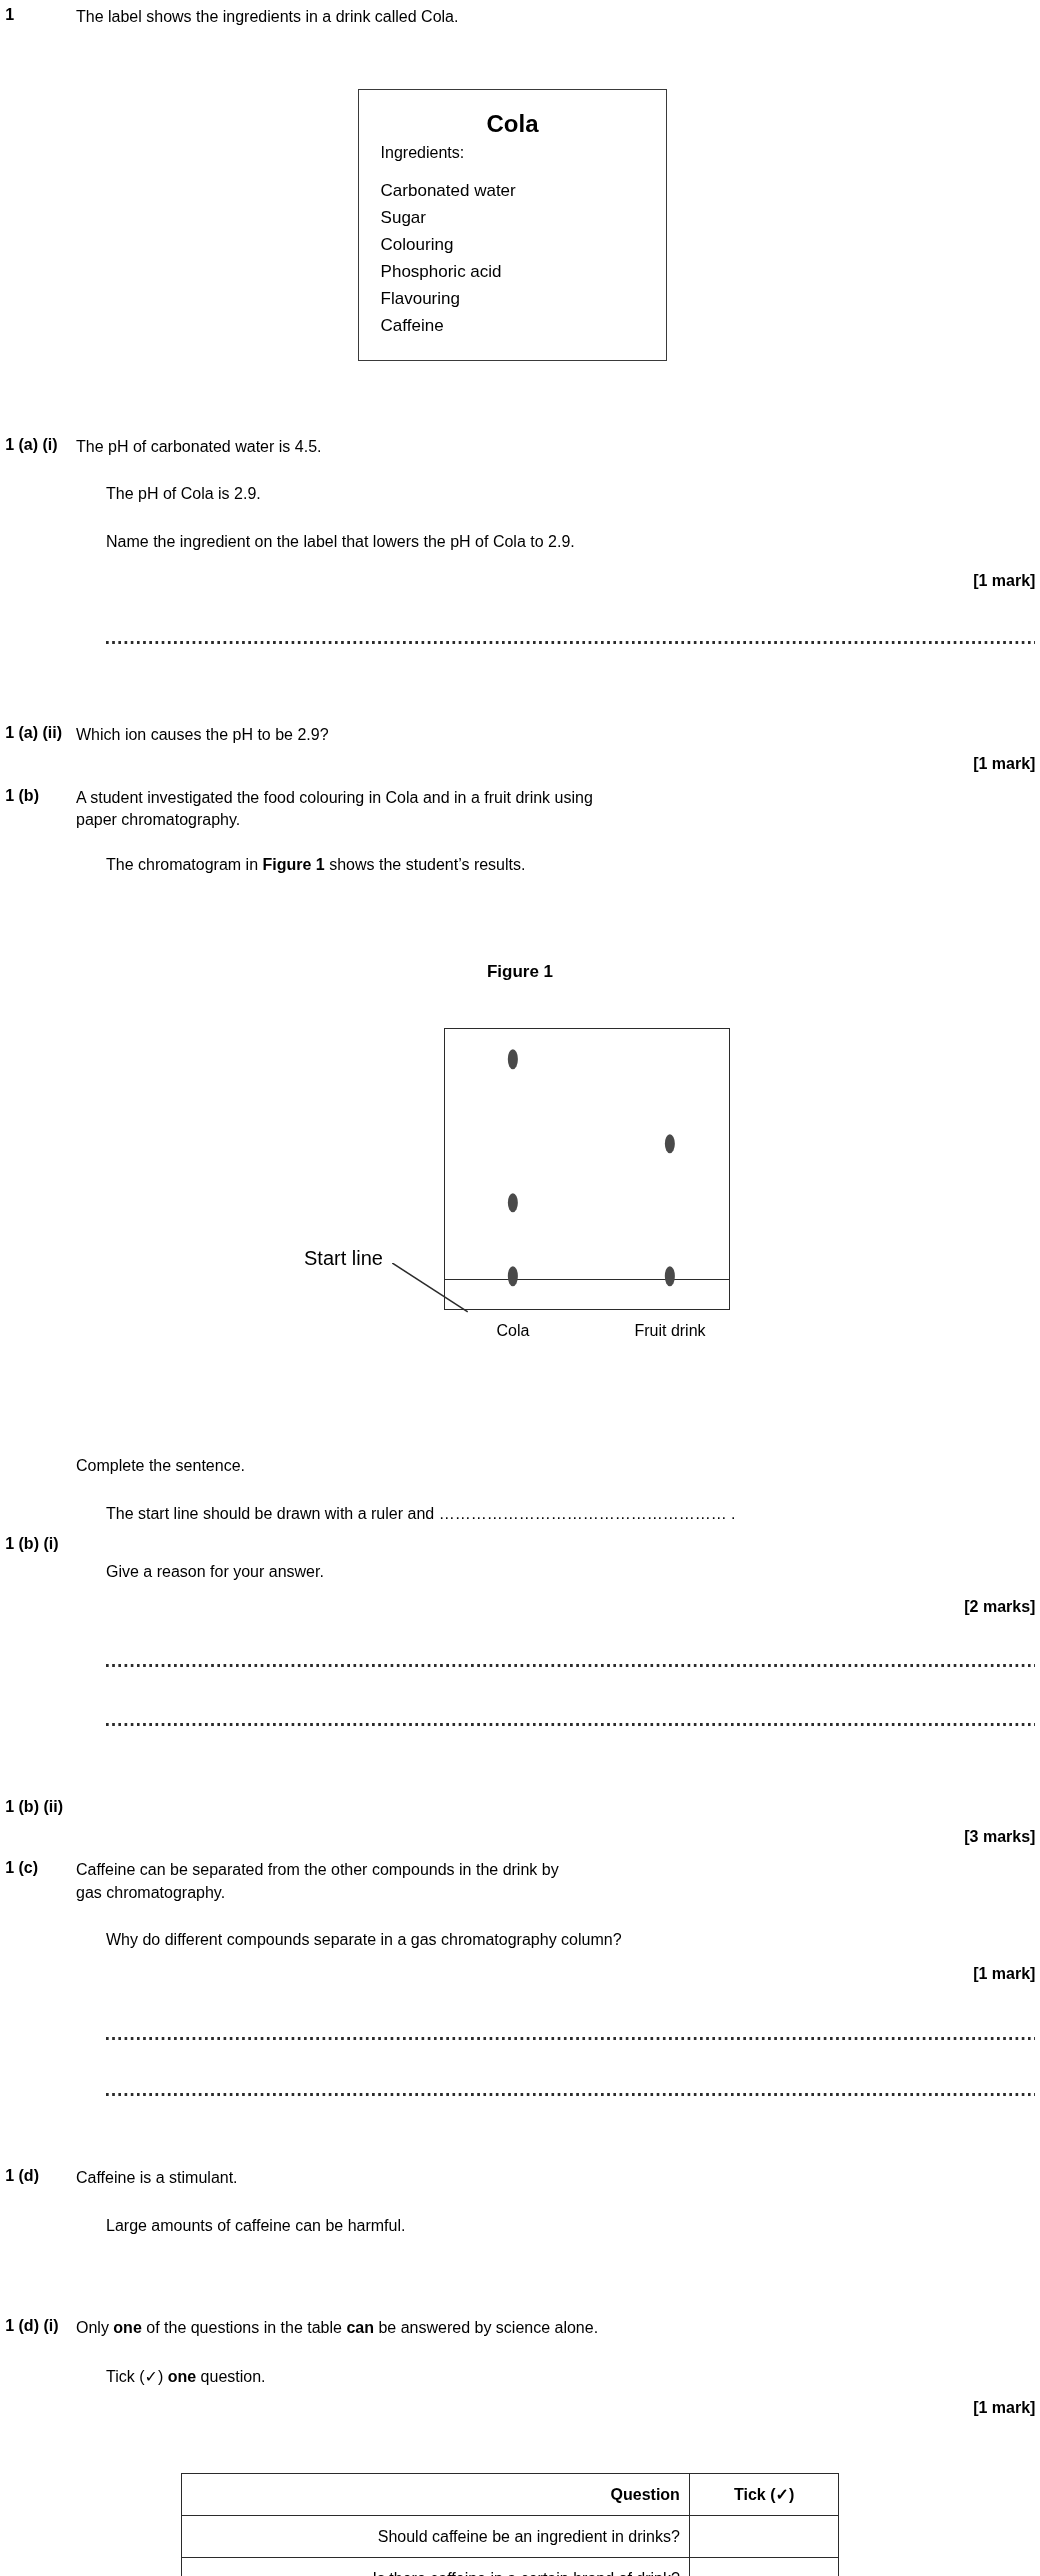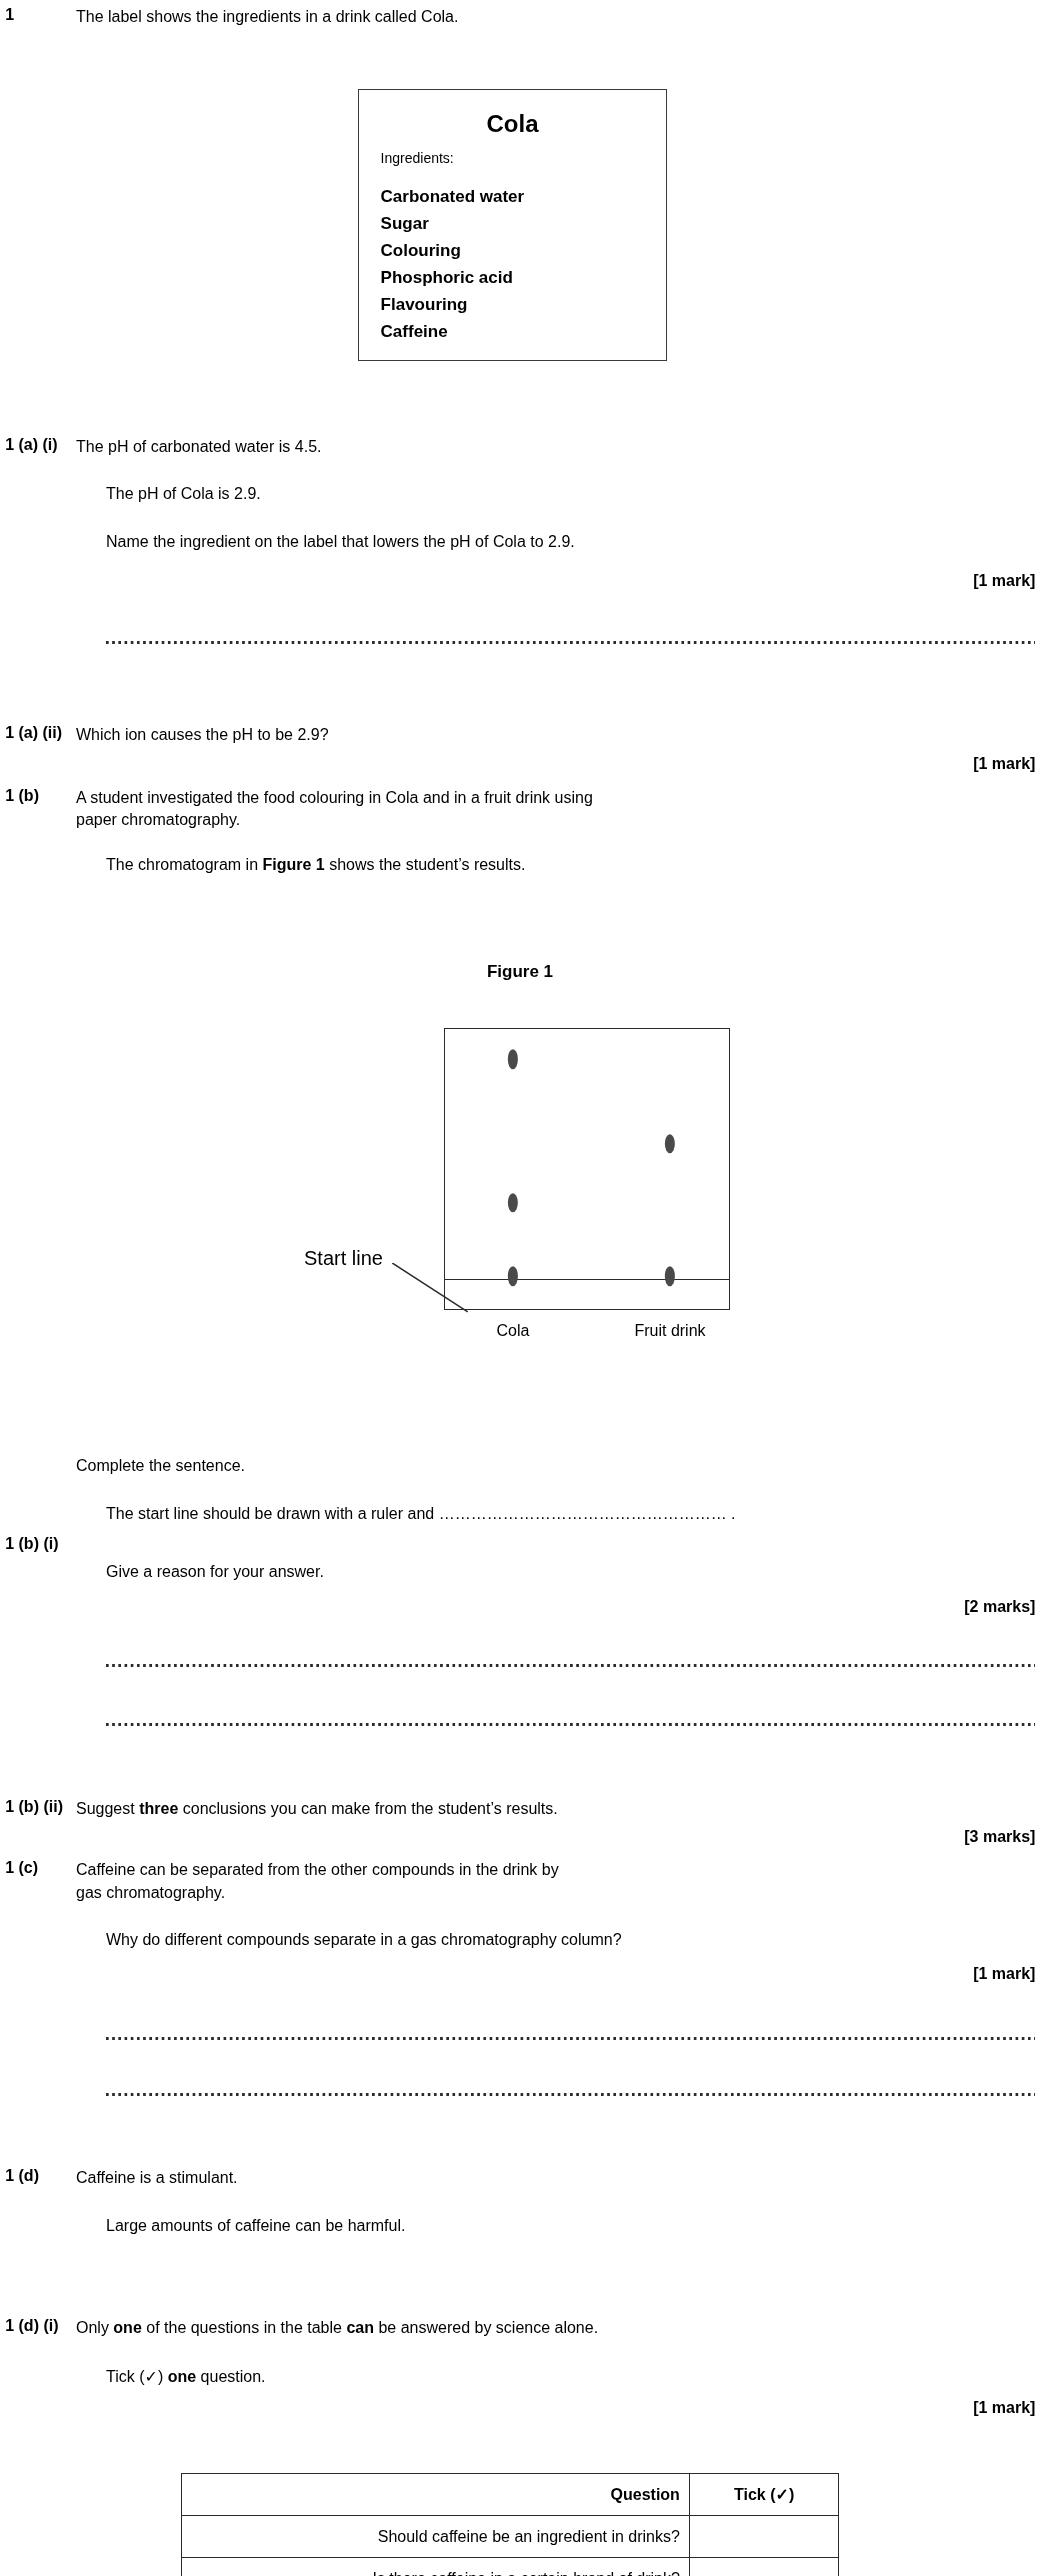--- a/index.html
+++ b/index.html
@@ -78,32 +78,32 @@
     background: #ffffff;
   }
   .label-title {
     text-align: center;
     font-weight: bold;
     font-size: 24px;
     line-height: 29px;
     margin-top: 18.5px;
   }
   .label-sub {
-    font-size: 14px;
+    font-size: 16px;
     line-height: 23px;
-    margin-top: 9px;
+    margin-top: 3px;
     padding-left: 21.6px;
   }
   .label-list {
     font-size: 17px;
     line-height: 27px;
     margin-top: 13.4px;
     padding-left: 21.6px;
   }
-  .label-list div { white-space: nowrap; font-weight: bold; }
+  .label-list div { white-space: nowrap; }
 
   
   .figure-caption {
     position: absolute;
     left: 0;
     width: 1040px;
     text-align: center;
     font-weight: bold;
     font-size: 17px;
     top: 962px;
@@ -253,23 +253,20 @@
   <div class="qbody" style="top:1454px">Complete the sentence.</div>
   <div class="indent" style="top:1502px">
     <span>The start line should be drawn with a ruler and </span><span>………………………………………………</span><span> .</span>
   </div>
   <div class="indent" style="top:1560px">Give a reason for your answer.</div>
   <div class="marks" style="top:1597px">[2 marks]</div>
   <div class="dotline" style="top:1663px"></div>
   <div class="dotline" style="top:1722px"></div>
 
   <div class="qnum" style="top:1797px">1 (b) (ii)</div>
-  <div class="qbody" style="top:1797px">
-    <span>Suggest </span><b class="bold">three</b><span> conclusions you can make from the student’s results.</span>
-  </div>
   <div class="marks" style="top:1827px">[3 marks]</div>
 
   <div class="qnum" style="top:1858px">1 (c)</div>
   <div class="qbody" style="top:1858px">Caffeine can be separated from the other compounds in the drink by</div>
   <div class="qbody" style="top:1881px">gas chromatography.</div>
   <div class="indent" style="top:1928px">Why do different compounds separate in a gas chromatography column?</div>
   <div class="marks" style="top:1964px">[1 mark]</div>
   <div class="dotline" style="top:2036px"></div>
   <div class="dotline" style="top:2092px"></div>
 

